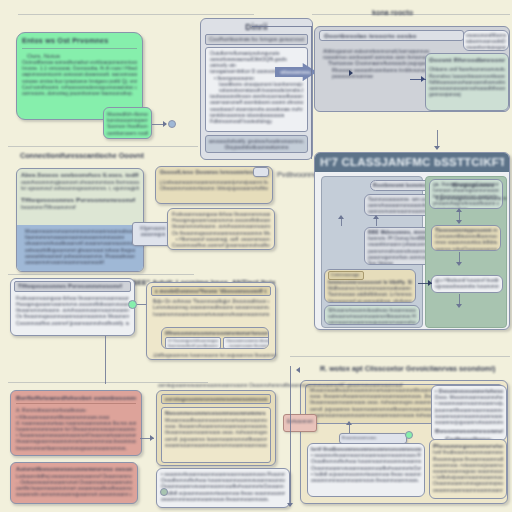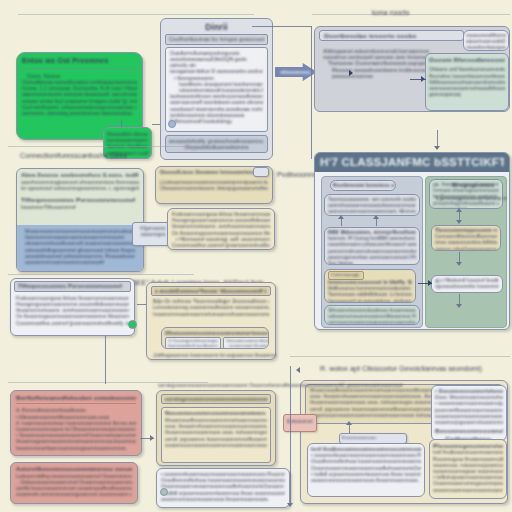--- a/index.html
+++ b/index.html
@@ -24,36 +24,36 @@
   
   .tx{display:block;white-space:nowrap;overflow:hidden;text-overflow:clip;}
   .t5{font-size:5px;line-height:6.2px;}
   .t55{font-size:5.6px;line-height:6.8px;}
   .t6{font-size:6.2px;line-height:7.4px;}
   .t7{font-size:7.2px;line-height:8.6px;}
   .t8{font-size:8.4px;line-height:10px;}
   .t11{font-size:11.5px;line-height:13px;}
   .rule{height:1px;background:#7b8398;opacity:.55;margin:2px 0 3px;}
   
-  .f-blue{background:#22c55e;margin-top:20px;}
+  .f-blue{background:#86efac;}
   .f-gray{background:#cfd2d8;}
-  .f-graylt{background:#dde0e6;}
+  .f-graylt{background:#dde0e6;margin-left:40px;}
   .f-white{background:#eef0f3;}
   .f-green{background:#a8c4b0;}
   .f-greenlt{background:#dde6d4;}
   .f-sky{background:#9fb8d6;}
   .f-cream{background:#e6ddbb;}
   .f-creamlt{background:#eee7cb;}
   .f-tan{background:#ddd2ab;}
   .f-salmon{background:#dda39a;}
   .f-teal{background:#5d7389;}
   .f-slate{background:#c4cdd8;}
   .f-mint{background:#cddfd4;}
   
-  .sect{position:absolute;font-size:7.2px;font-weight:normal;color:#3c4256;white-space:nowrap;}
+  .sect{position:absolute;font-size:7.2px;font-weight:bold;color:#3c4256;white-space:nowrap;}
   .divider{position:absolute;height:1px;background:#9aa0a8;opacity:.5;}
   
   .conn{position:absolute;background:#6c7694;opacity:.85;}
   .conn.v{width:1px;}
   .conn.h{height:1px;}
   .arrowhead{position:absolute;width:0;height:0;}
   .ah-down{border-left:3px solid transparent;border-right:3px solid transparent;border-top:4px solid #6c7694;}
   .ah-right{border-top:3px solid transparent;border-bottom:3px solid transparent;border-left:4px solid #6c7694;}
   .ah-left{border-top:3px solid transparent;border-bottom:3px solid transparent;border-right:4px solid #6c7694;}
   .ah-up{border-left:3px solid transparent;border-right:3px solid transparent;border-bottom:4px solid #6c7694;}
@@ -179,21 +179,21 @@
   <div class="conn h" style="left:252px;top:26px;width:60px;"></div>
 
   <div class="sect" style="left:330px;top:122px;font-weight:normal;">
     <span class="blur"></span>
   </div>
   <div class="conn v" style="left:437px;top:130px;height:18px;"></div>
   <div class="arrowhead ah-down" style="left:434px;top:146px;"></div>
 
   <div class="divider" style="left:8px;top:146px;width:190px;"></div>
   <div class="sect" style="left:20px;top:151px;">
-    <span class="blur">Connectionifuresscantioche Dinrii</span>
+    <span class="blur">Connectionifuresscantioche Ooovnt</span>
   </div>
 
   <div class="node f-greenlt bordered shadow" style="left:16px;top:168px;width:128px;height:104px;">
     <div style="padding:3px 4px;">
       <div class="tx t55 ttl blur">Abve.Svooos  oovboonvfsos  lLvoos. todflvoonvf  ovo.bvrvogvos  Cv</div>
       <div class="tx t5 blur2">ooovhvoonnvmgjvoonovrt  ohvoonnvrvtvos  Ibvrnvoooonvsovoooonvrvoonnvoonnvoooonnvbnvmnt</div>
       <div class="tx t5 blur2">lvt  vgvoonvscf  ovbvoonnvgvoonvmnvs.   t,  vgvmnvgjvhvoonvoooonvoolvoolvrf         Ivooovoodbvoonnvrvoonvsvrtfy</div>
       <div class="tx t6 ttl blur" style="margin-top:5px;">Tfftvqvoooonnvs  Pvrvoonnvnvoonvf</div>
       <div class="tx t5 blur2">bvoonvmnTlfbvoonvmnrf</div>
     </div>

